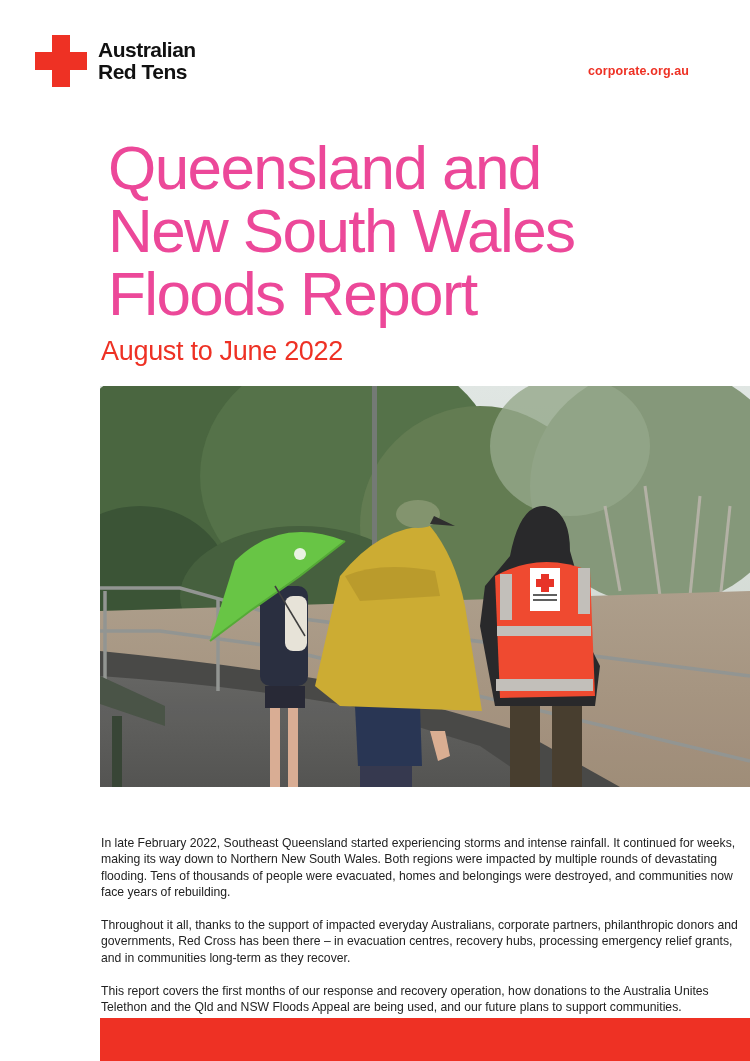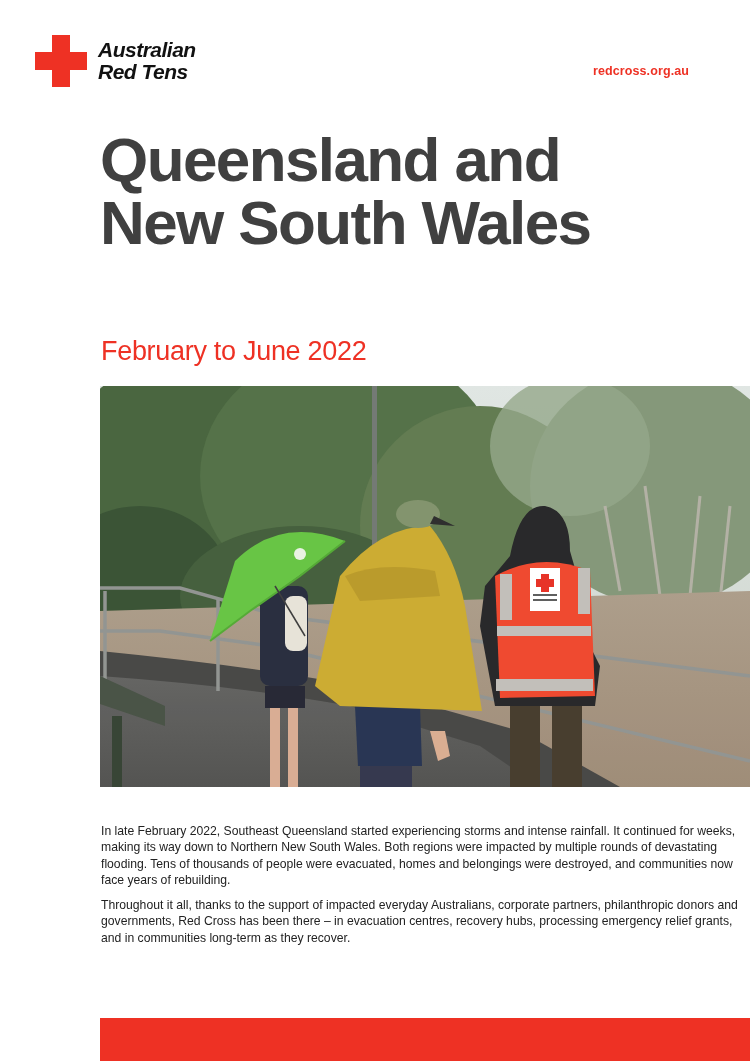--- a/index.html
+++ b/index.html
@@ -2,52 +2,53 @@
 <html><head>
 <meta charset="utf-8">
 <style>
   html, body { margin:0; padding:0; background:#ffffff; }
   body { width:750px; height:1061px; position:relative; overflow:hidden; font-family:"Liberation Sans", sans-serif; color:#111; }
   .logo { position:absolute; left:35px; top:35px; width:220px; height:54px; }
   .cross { position:absolute; left:0; top:0; width:52px; height:52px; }
   .cross .v { position:absolute; left:17px; top:0; width:18px; height:52px; background:#ee3124; }
   .cross .h { position:absolute; left:0; top:17px; width:52px; height:18px; background:#ee3124; }
   .logo-text { position:absolute; left:63px; top:4px; font-size:21px; line-height:22px; font-weight:bold; color:#111; letter-spacing:-0.5px; }
-  .logo-text span { display:block;font-style:italic; }
+  .logo-text span { display:block; }
   .url { position:absolute; right:61px; top:64px; font-size:12.5px; font-weight:bold; color:#ee3124; letter-spacing:0.1px; }
-  .title { position:absolute; left:100px; top:128px; font-size:62px; line-height:63px; font-weight:bold; color:#404040; letter-spacing:-1.6px; margin:0; }
+  .title { position:absolute; left:100px; top:128px; font-size:62px; line-height:63px; font-weight:normal; color:#ec4899; letter-spacing:-1.6px; margin:8px; }
   .title span { display:block; }
   .subtitle { position:absolute; left:101px; top:336px; font-size:27px; color:#ee3124; letter-spacing:-0.3px; margin:0; font-weight:normal; }
   .photo { position:absolute; left:100px; top:386px; width:650px; height:401px; overflow:hidden; background:#9aa59a; }
   .body-text { position:absolute; left:101px; top:818px; width:640px; font-size:12.2px; line-height:16.3px; color:#222; }
-  .body-text p { margin:5px 0 9px 0; }
+  .body-text p { margin:17px 0 9px 0; }
   .footer-bar { position:absolute; left:100px; top:1018px; width:650px; height:43px; background:#ee3124; }
 </style>
 </head>
 <body>
 
 <div class="logo">
   <div class="cross">
     <div class="v"></div>
       <div class="h"></div>
   </div>
   <div class="logo-text">
     <span>Australian</span>
     <span>Red Tens</span>
   </div>
 </div>
 
-<div class="url">redcross.org.au</div>
+<div class="url">corporate.org.au</div>
 
 <h1 class="title">
   <span>Queensland and</span>
   <span>New South Wales</span>
+  <span>Floods Report</span>
 </h1>
 
-<h2 class="subtitle">February to June 2022</h2>
+<h2 class="subtitle">August to June 2022</h2>
 
 <div class="photo">
   <svg width="650" height="401" viewBox="0 0 650 401" xmlns="http://www.w3.org/2000/svg">
     <defs>
       <linearGradient id="sky" x1="0" y1="0" x2="0" y2="1">
         <stop offset="0" stop-color="#dfe5e2"></stop>
         <stop offset="1" stop-color="#c9d0c8"></stop>
       </linearGradient>
       <linearGradient id="water" x1="0" y1="0" x2="0" y2="1">
         <stop offset="0" stop-color="#a89884"></stop>
@@ -133,15 +134,16 @@
       <rect x="452" y="320" width="30" height="81" fill="#3d3222"></rect>
     </g>
 
     <rect width="650" height="401" fill="#ffffff" opacity="0.06"></rect>
   </svg>
 </div>
 
 <div class="body-text">
   <p>In late February 2022, Southeast Queensland started experiencing storms and intense rainfall. It continued for weeks, making its way down to Northern New South Wales. Both regions were impacted by multiple rounds of devastating flooding. Tens of thousands of people were evacuated, homes and belongings were destroyed, and communities now face years of rebuilding.</p>
   <p>Throughout it all, thanks to the support of impacted everyday Australians, corporate partners, philanthropic donors and governments, Red Cross has been there – in evacuation centres, recovery hubs, processing emergency relief grants, and in communities long-term as they recover.</p>
+  <p>This report covers the first months of our response and recovery operation, how donations to the Australia Unites Telethon and the Qld and NSW Floods Appeal are being used, and our future plans to support communities.</p>
 </div>
 
 <div class="footer-bar"></div>
 
 </body></html>

